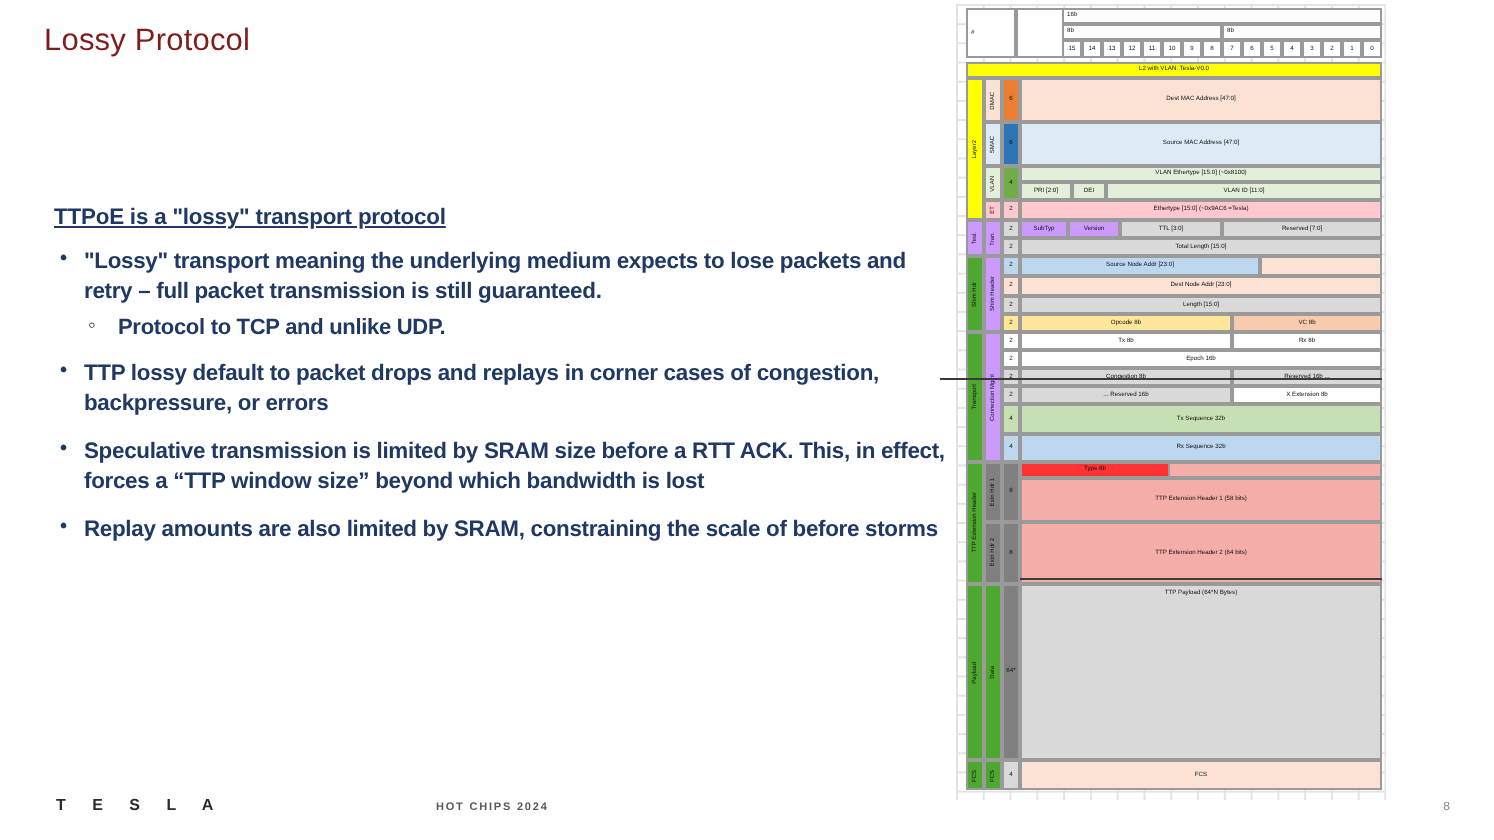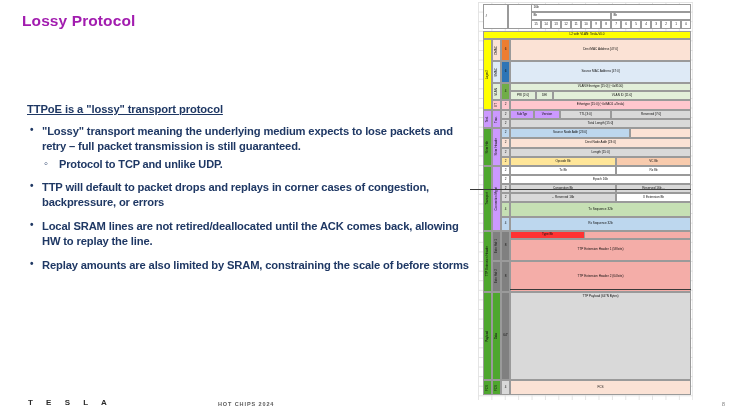--- a/index.html
+++ b/index.html
@@ -8,21 +8,21 @@
     width: 747px; height: 420px;
     background: #ffffff;
     font-family: "Liberation Sans", sans-serif;
     position: relative;
     overflow: hidden;
   }
 
   
   #slide-title {
     position:absolute; left:22px; top:12px;
-    font-size:15.5px; color:#a21caf; font-weight:700;
+    font-size:15.5px; color:#7f1d1d; font-weight:400;
     letter-spacing:0.1px;
     text-align:center;
   }
   #body-block { position:absolute; left:27px; top:103px; width:448px; }
   #lead-in {
     font-size:11.2px; font-weight:700; color:#1F3864;
     text-decoration:underline; letter-spacing:-0.1px;
     margin-bottom:9px;
   }
   ul.bullets { list-style:none; margin:0; padding:0; }
@@ -98,22 +98,22 @@
 
 <div id="body-block">
   <div id="lead-in">TTPoE is a "lossy" transport protocol</div>
   <ul class="bullets">
     <li>
       <span>"Lossy" transport meaning the underlying medium expects to lose packets and retry – full packet transmission is still guaranteed.</span>
       <ul class="sub">
         <li>Protocol to TCP and unlike UDP.</li>
       </ul>
     </li>
-    <li>TTP will default to packet drops and replays in corner cases of congestion, backpressure, or errors</li>
-    <li>Local SRAM lines are not retired/deallocated until the ACK comes back, allowing HW to replay the line.</li>
+    <li>TTP lossy default to packet drops and replays in corner cases of congestion, backpressure, or errors</li>
+    <li>Speculative transmission is limited by SRAM size before a RTT ACK. This, in effect, forces a “TTP window size” beyond which bandwidth is lost</li>
     <li>Replay amounts are also limited by SRAM, constraining the scale of before storms</li>
   </ul>
 </div>
 
 <div id="footer-logo">T E S L A</div>
 <div id="footer-event">HOT CHIPS 2024</div>
 <div id="footer-page">8</div>
 
 <div id="diagram">
   <div class="grid-bg"></div>

